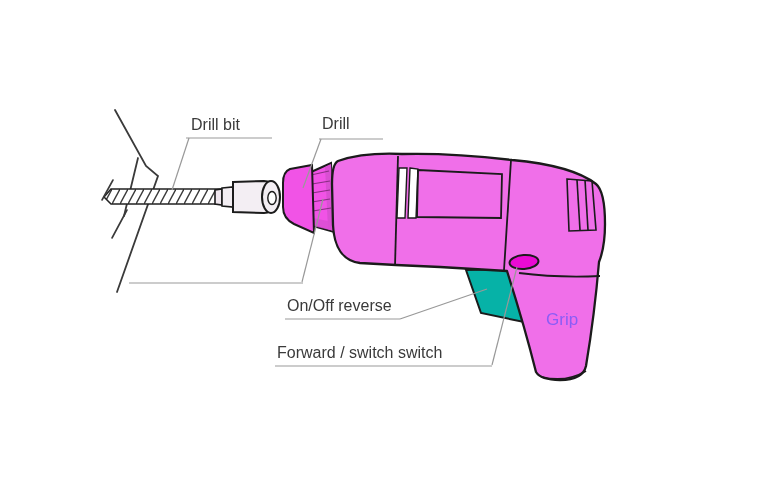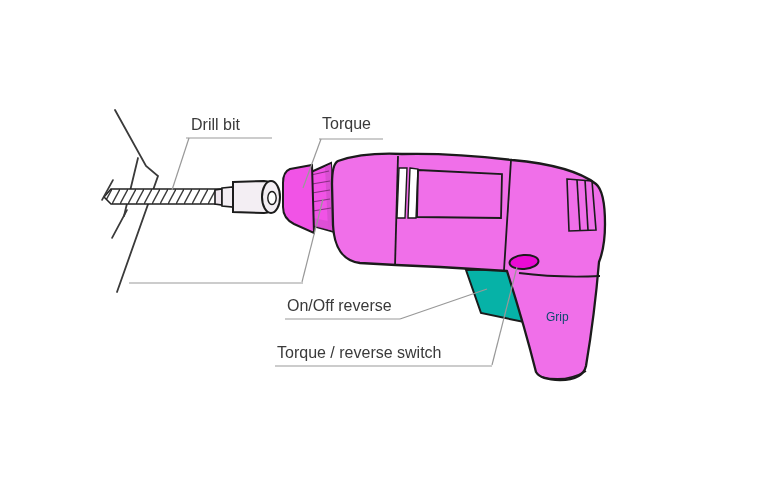--- a/index.html
+++ b/index.html
@@ -14,22 +14,22 @@
   #diagram-svg{position:absolute;left:0;top:0;}
   .part-label{
     position:absolute;
     font-size:16px;
     color:var(--c-text,#3a3a3a);
     white-space:nowrap;
     line-height:19px;
   }
   .grip-label{
     position:absolute;
-    font-size:12px;
-    color:#0c4a6e;
+    font-size:17px;
+    color:#8b5cf6;
     white-space:nowrap;
   }
 </style>
 </head>
 <body>
 
 <div id="canvas">
 
   <svg id="diagram-svg" width="768" height="480" viewBox="0 0 768 480">
 
@@ -130,18 +130,18 @@
     <g stroke="var(--c-leader,#999999)" stroke-width="1.2" fill="none">
       <line x1="189" y1="138" x2="172" y2="190"></line>
       <line x1="321" y1="139" x2="303" y2="188"></line>
       <line x1="302" y1="282" x2="323" y2="199"></line>
       <line x1="400" y1="319" x2="487" y2="289"></line>
       <line x1="492" y1="365" x2="517" y2="267"></line>
     </g>
   </svg>
 
   <div class="part-label" style="left:191px;top:115px">Drill bit</div>
-  <div class="part-label" style="left:322px;top:114px">Torque</div>
+  <div class="part-label" style="left:322px;top:114px">Drill</div>
   <div class="part-label" style="left:287px;top:296px">On/Off reverse</div>
-  <div class="part-label" style="left:277px;top:343px">Torque / reverse switch</div>
+  <div class="part-label" style="left:277px;top:343px">Forward / switch switch</div>
   <div class="grip-label" style="left:546px;top:310px">Grip</div>
 
 </div>
 
 </body></html>

